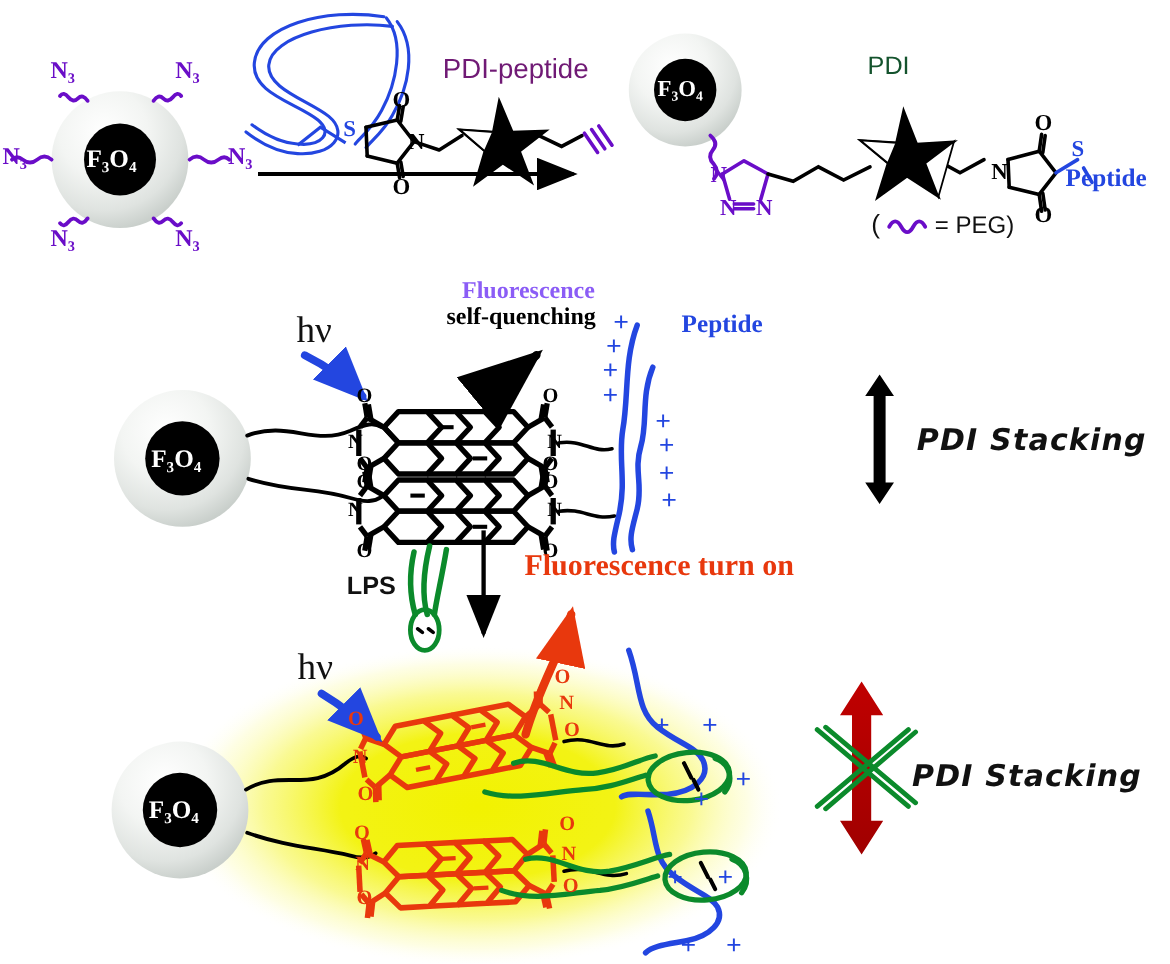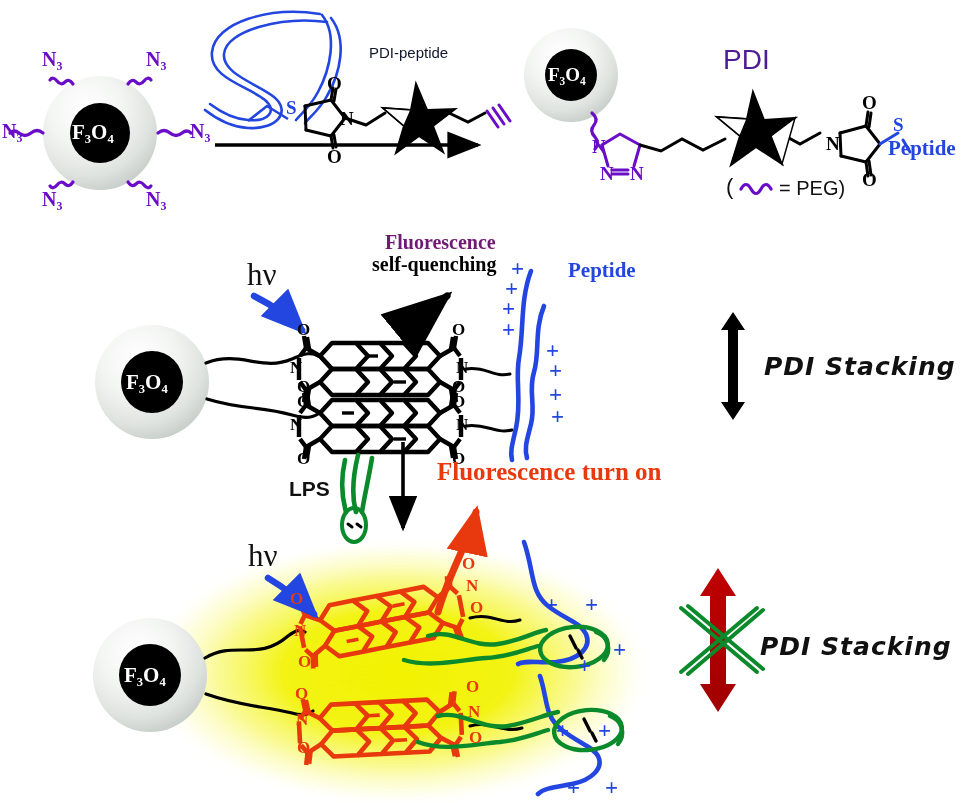--- a/index.html
+++ b/index.html
@@ -369,47 +369,47 @@
 
 <div class="lbl serif-b" style="left:42px;top:48px;font-size:20px;color:#6A0DC8;">N₃</div>
 <div class="lbl serif-b" style="left:146px;top:48px;font-size:20px;color:#6A0DC8;">N₃</div>
 <div class="lbl serif-b" style="left:2px;top:120px;font-size:20px;color:#6A0DC8;">N₃</div>
 <div class="lbl serif-b" style="left:190px;top:120px;font-size:20px;color:#6A0DC8;">N₃</div>
 <div class="lbl serif-b" style="left:42px;top:188px;font-size:20px;color:#6A0DC8;">N₃</div>
 <div class="lbl serif-b" style="left:146px;top:188px;font-size:20px;color:#6A0DC8;">N₃</div>
 
 <div class="lbl serif-b" style="left:72px;top:120px;font-size:21px;color:#fff;">F₃O₄</div>
 
-<div class="lbl sans" style="left:369px;top:44px;font-size:15px;color:#0f172a;">PDI-peptide</div>
+<div class="lbl sans" style="left:369px;top:44px;font-size:23px;color:#701a75;">PDI-peptide</div>
 
 <div class="lbl serif-b" style="left:286px;top:97px;font-size:19px;color:#2346E0;">S</div>
 <div class="lbl serif-b" style="left:340px;top:108px;font-size:19px;color:#000;">N</div>
 <div class="lbl serif-b" style="left:327px;top:73px;font-size:19px;color:#000;">O</div>
 <div class="lbl serif-b" style="left:327px;top:146px;font-size:19px;color:#000;">O</div>
 
 <div class="lbl serif-b" style="left:548px;top:64px;font-size:19px;color:#fff;">F₃O₄</div>
-<div class="lbl sans" style="left:723px;top:44px;font-size:28px;color:#4c1d95;">PDI</div>
+<div class="lbl sans" style="left:723px;top:44px;font-size:21px;color:#14532d;">PDI</div>
 
 <div class="lbl serif-b" style="left:592px;top:136px;font-size:19px;color:#6A0DC8;">N</div>
 <div class="lbl serif-b" style="left:600px;top:163px;font-size:19px;color:#6A0DC8;">N</div>
 <div class="lbl serif-b" style="left:630px;top:163px;font-size:19px;color:#6A0DC8;">N</div>
 
 <div class="lbl serif-b" style="left:826px;top:133px;font-size:19px;color:#000;">N</div>
 <div class="lbl serif-b" style="left:862px;top:92px;font-size:19px;color:#000;">O</div>
 <div class="lbl serif-b" style="left:862px;top:169px;font-size:19px;color:#000;">O</div>
 <div class="lbl serif-b" style="left:893px;top:114px;font-size:19px;color:#2346E0;">S</div>
 
 <div class="lbl serif-b" style="left:888px;top:136px;font-size:21px;color:#2346E0;">Peptide</div>
 
 <div class="lbl sans" style="left:726px;top:174px;font-size:22px;color:#111;">(</div>
 <div class="lbl sans" style="left:779px;top:177px;font-size:20px;color:#111;">= PEG)</div>
 
 <div class="lbl serif-b" style="left:126px;top:370px;font-size:21px;color:#fff;">F₃O₄</div>
 <div class="lbl ital" style="left:247px;top:257px;font-size:31px;color:#111;">hν</div>
-<div class="lbl serif-b" style="left:385px;top:231px;font-size:20px;color:#701a75;">Fluorescence</div>
+<div class="lbl serif-b" style="left:385px;top:231px;font-size:20px;color:#8b5cf6;">Fluorescence</div>
 <div class="lbl serif-b" style="left:372px;top:253px;font-size:20px;color:#000000;">self-quenching</div>
 <div class="lbl serif-b" style="left:568px;top:258px;font-size:21px;color:#2346E0;">Peptide</div>
 <div class="lbl hand" style="left:764px;top:352px;font-size:25px;color:#111;">PDI Stacking</div>
 
 <div class="lbl serif-b" style="left:297px;top:320px;font-size:17px;color:#000;">O</div>
 <div class="lbl serif-b" style="left:290px;top:358px;font-size:17px;color:#000;">N</div>
 <div class="lbl serif-b" style="left:297px;top:392px;font-size:17px;color:#000;">O</div>
 <div class="lbl serif-b" style="left:452px;top:320px;font-size:17px;color:#000;">O</div>
 <div class="lbl serif-b" style="left:456px;top:358px;font-size:17px;color:#000;">N</div>
 <div class="lbl serif-b" style="left:452px;top:392px;font-size:17px;color:#000;">O</div>

